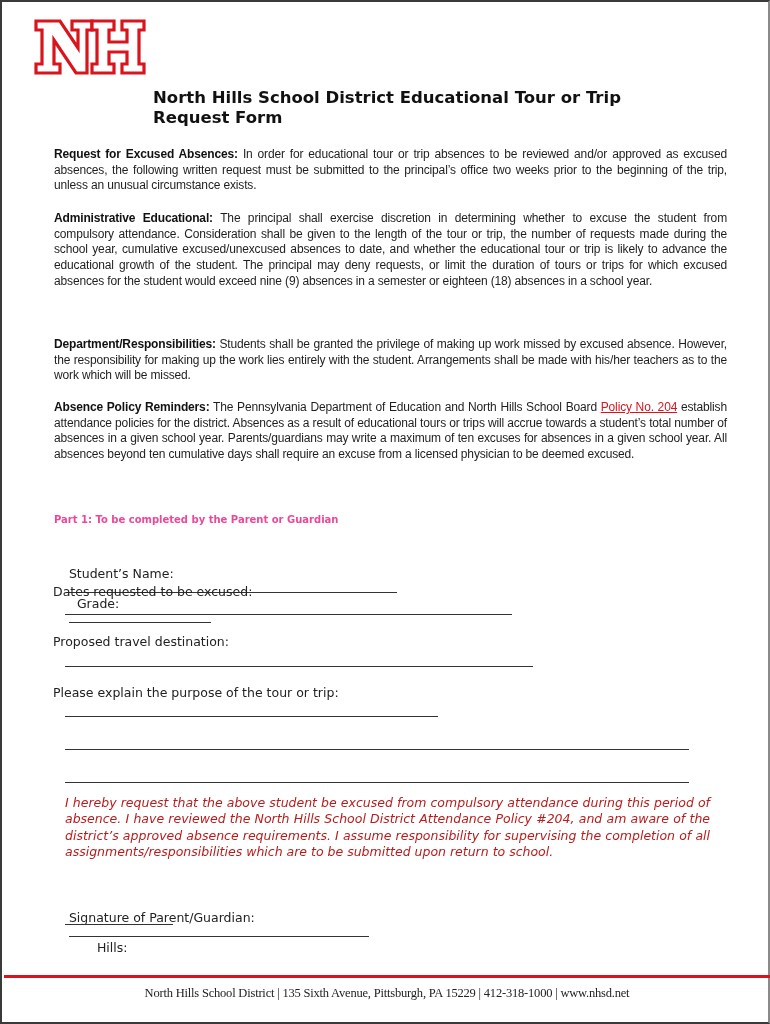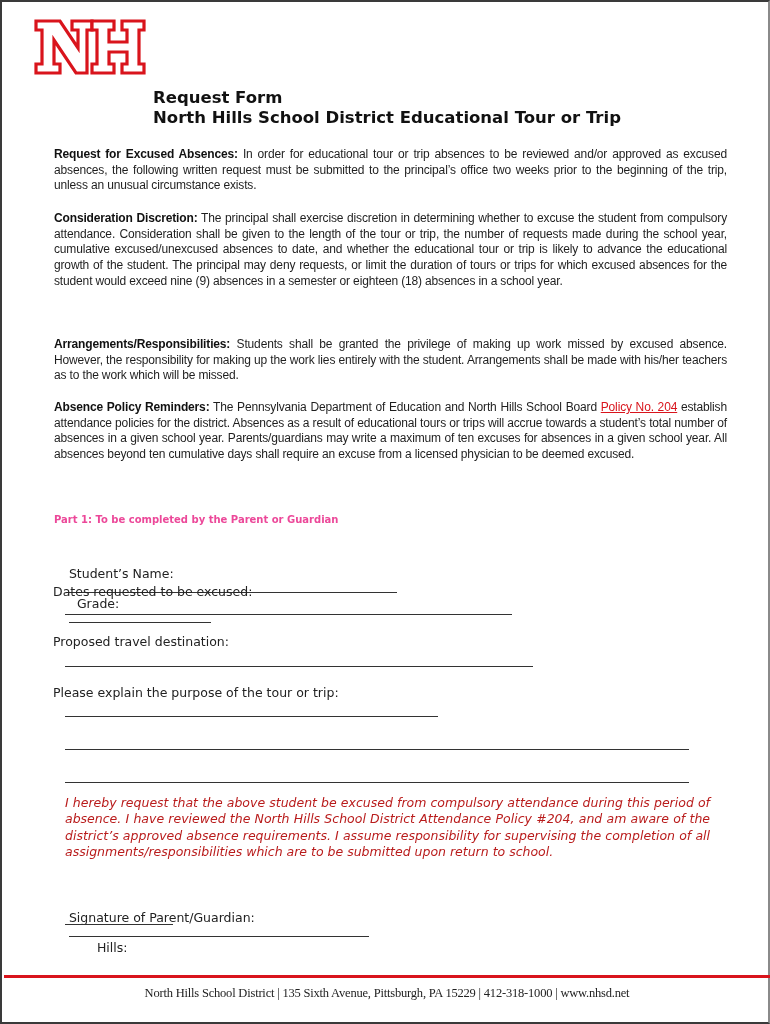--- a/index.html
+++ b/index.html
@@ -26,36 +26,36 @@
   <svg class="logo" viewBox="0 0 112 58" xmlns="http://www.w3.org/2000/svg">
     <g fill="#ffffff" stroke="#d9141c" stroke-width="3.2" stroke-linejoin="miter">
 
       <path d="M2 3 H26 L44 30 V12 H38 V3 H58 V12 H53 V55 H42 L20 22 V46 H26 V55 H2 V46 H8 V12 H2 Z"></path>
 
       <path d="M58 3 H80 V12 H75 V24 H93 V12 H88 V3 H110 V12 H105 V46 H110 V55 H88 V46 H93 V34 H75 V46 H80 V55 H58 V46 H63 V12 H58 Z"></path>
     </g>
   </svg>
 
   <div class="title">
+    <div>North Hills School District Educational Tour or Trip</div>
     <div>Request Form</div>
-    <div>North Hills School District Educational Tour or Trip</div>
   </div>
 
   <div class="para" style="top:145px;">
     <b>Request for Excused Absences:</b>
     <span>In order for educational tour or trip absences to be reviewed and/or approved as excused absences, the following written request must be submitted to the principal’s office two weeks prior to the beginning of the trip, unless an unusual circumstance exists.</span>
   </div>
 
   <div class="para" style="top:209px;">
-    <b>Consideration Discretion:</b>
+    <b>Administrative Educational:</b>
     <span>The principal shall exercise discretion in determining whether to excuse the student from compulsory attendance. Consideration shall be given to the length of the tour or trip, the number of requests made during the school year, cumulative excused/unexcused absences to date, and whether the educational tour or trip is likely to advance the educational growth of the student.  The principal may deny requests, or limit the duration of tours or trips for which excused absences for the student would exceed nine (9) absences in a semester or eighteen (18) absences in a school year.</span>
   </div>
 
   <div class="para" style="top:335px;">
-    <b>Arrangements/Responsibilities:</b>
+    <b>Department/Responsibilities:</b>
     <span>Students shall be granted the privilege of making up work missed by excused absence. However, the responsibility for making up the work lies entirely with the student. Arrangements shall be made with his/her teachers as to the work which will be missed.</span>
   </div>
 
   <div class="para" style="top:398px;">
     <b>Absence Policy Reminders:</b>
     <span>The Pennsylvania Department of Education and North Hills School Board</span>
     <a class="link">Policy No. 204</a>
     <span>establish attendance policies for the district.  Absences as a result of educational tours or trips will accrue towards a student’s total number of absences in a given school year. Parents/guardians may write a maximum of ten excuses for absences in a given school year. All absences beyond ten cumulative days shall require an excuse from a licensed physician to be deemed excused.</span>
   </div>
 

